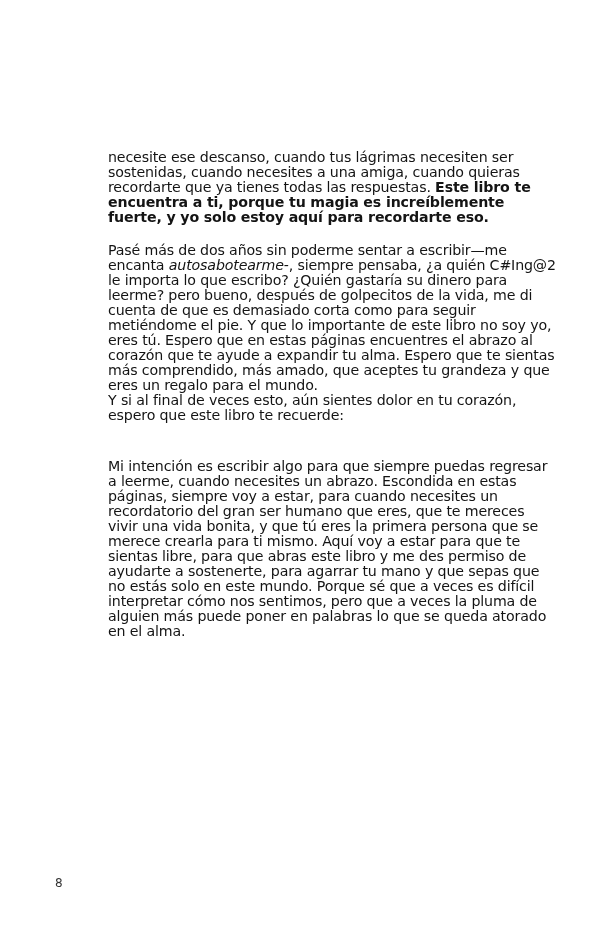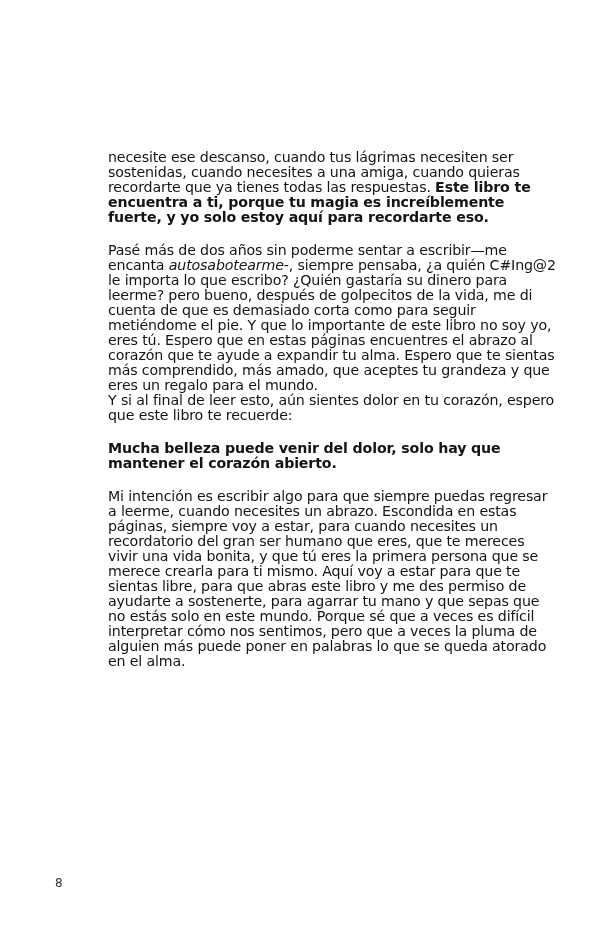--- a/index.html
+++ b/index.html
@@ -20,20 +20,19 @@
       font-size: 12px; color: #333;
     }
   </style>
 </head>
 <body>
 
 <div class="page-text">
   <p class="para"><span>necesite ese descanso, cuando tus lágrimas necesiten ser sostenidas, cuando necesites a una amiga, cuando quieras recordarte que ya tienes todas las respuestas. </span><b>Este libro te encuentra a ti, porque tu magia es increíblemente fuerte, y yo solo estoy aquí para recordarte eso.</b></p>
   <div class="gap"></div>
   <p class="para"><span>Pasé más de dos años sin poderme sentar a escribir—me encanta </span><i>autosabotearme</i><span>-, siempre pensaba, ¿a quién C#Ing@2 le importa lo que escribo? ¿Quién gastaría su dinero para leerme? pero bueno, después de golpecitos de la vida, me di cuenta de que es demasiado corta como para seguir metiéndome el pie. Y que lo importante de este libro no soy yo, eres tú. Espero que en estas páginas encuentres el abrazo al corazón que te ayude a expandir tu alma. Espero que te sientas más comprendido, más amado, que aceptes tu grandeza y que eres un regalo para el mundo.</span></p>
-  <p class="para"><span>Y si al final de leer esto, aún sientes dolor en tu corazón, espero que este libro te recuerde:</span></p>
+  <p class="para"><span>Y si al final de veces esto, aún sientes dolor en tu corazón, espero que este libro te recuerde:</span></p>
   <div class="gap"></div>
-  <p class="para"><b>Mucha belleza puede venir del dolor, solo hay que mantener el corazón abierto.</b></p>
   <div class="gap"></div>
   <p class="para"><span>Mi intención es escribir algo para que siempre puedas regresar a leerme, cuando necesites un abrazo. Escondida en estas páginas, siempre voy a estar, para cuando necesites un recordatorio del gran ser humano que eres, que te mereces vivir una vida bonita, y que tú eres la primera persona que se merece crearla para ti mismo. Aquí voy a estar para que te sientas libre, para que abras este libro y me des permiso de ayudarte a sostenerte, para agarrar tu mano y que sepas que no estás solo en este mundo. Porque sé que a veces es difícil interpretar cómo nos sentimos, pero que a veces la pluma de alguien más puede poner en palabras lo que se queda atorado en el alma.</span></p>
 </div>
 
 <div class="page-number">8</div>
 
 </body></html>

